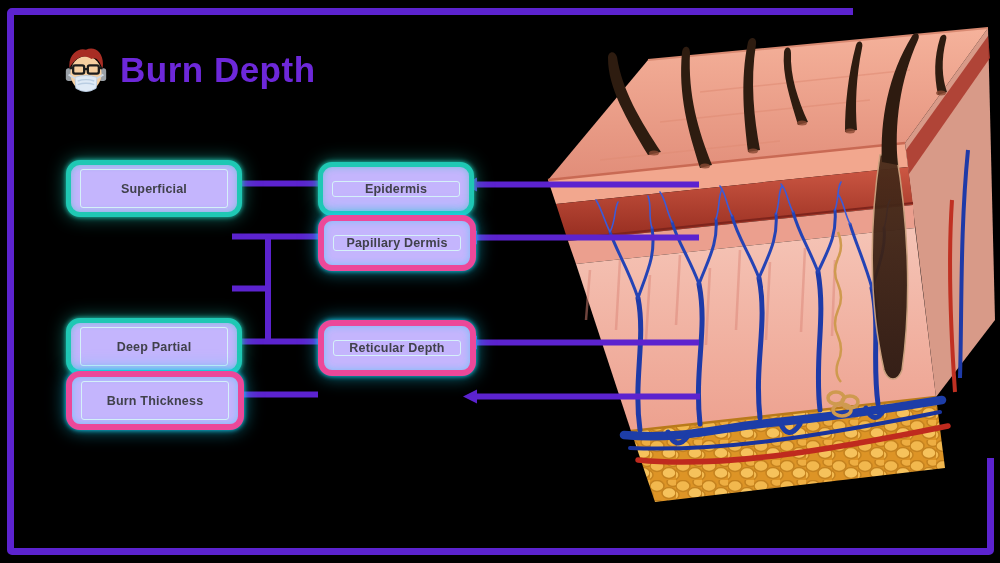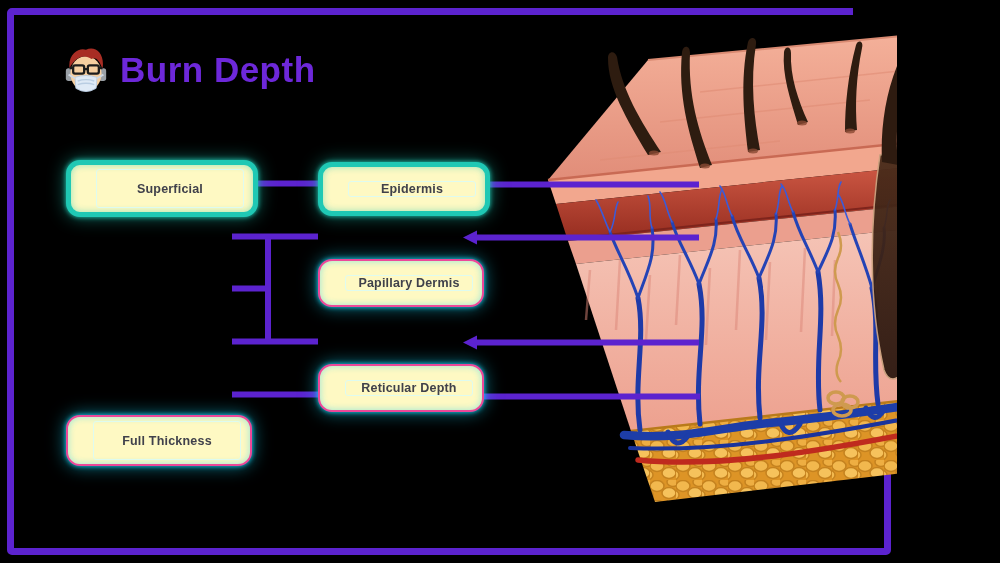--- a/index.html
+++ b/index.html
@@ -1,31 +1,31 @@
 <!DOCTYPE html>
 <html><head>
 <meta charset="utf-8">
 <style>
   html,body{margin:0;padding:0;background:#000;}
-  .slide{position:relative;width:897px;height:563px;background:#000;overflow:hidden;
+  .slide{position:relative;width:1000px;height:563px;background:#000;overflow:hidden;
          font-family:"Liberation Sans",sans-serif;}
   .frame{position:absolute;left:7px;top:8px;right:6px;bottom:8px;border:7px solid #5c23cf;
          border-radius:5px;z-index:1;}
   .skin-svg{position:absolute;left:0;top:0;width:1000px;height:563px;z-index:2;pointer-events:none;}
   .conn-svg{position:absolute;left:0;top:0;width:1000px;height:563px;z-index:3;pointer-events:none;}
   .header{position:absolute;left:64px;top:46px;display:flex;align-items:center;gap:12px;z-index:5;}
   .title{margin:0;font-size:35px;font-weight:bold;color:#6d28d9;letter-spacing:.5px;}
-  .nbox{position:absolute;z-index:4;border-radius:14px;display:flex;background:#fef9c3;padding-left:16px;}
+  .nbox{position:absolute;z-index:4;border-radius:14px;display:flex;background:#c4b5fd;}
   .nbox .inner{flex:1;display:flex;align-items:center;justify-content:center;
         border:1px solid rgba(216,252,248,.85);border-radius:3px;margin:4px 9px;
         font-weight:bold;font-size:12.5px;color:#40414b;letter-spacing:.2px;white-space:nowrap;}
   .teal{border:5px solid #1fc8b4;
         box-shadow:0 0 5px #1fc8b4,0 0 18px rgba(31,200,180,.55),inset 0 0 7px rgba(31,200,180,.45);}
-  .cyan{border:2px solid #ec4899;
-        box-shadow:0 0 5px #17d1f2,0 0 18px rgba(23,209,242,.6),inset 0 0 7px rgba(23,209,242,.45);margin-top:44px;}
+  .cyan{border:6px solid #ec4899;
+        box-shadow:0 0 5px #17d1f2,0 0 18px rgba(23,209,242,.6),inset 0 0 7px rgba(23,209,242,.45);}
   .lb{left:66px;width:166px;height:47px;}
   .lb1{top:160px}.lb2{top:213px}.lb3{top:265px}.lb4{top:318px}.lb5{top:371px}
   .mb{left:318px;width:146px;height:44px;align-items:center;}
   .mb1{top:162px}.mb2{top:215px}.mb3{top:320px}.mb4{top:374px}
 </style>
 </head>
 <body>
 
 <div class="slide">
   <div class="frame"></div>
@@ -168,22 +168,25 @@
       <path d="M12,34 Q24,30 36,34 L35,46 Q24,53 13,46 Z" fill="#dfeaf6" stroke="#b9cde2"></path>
       <path d="M15,38 Q24,35 33,38 M15,42 Q24,39 33,42" fill="none" stroke="#b9cde2" stroke-width="1.5"></path>
       <path d="M12,35 L5,31 M36,35 L43,31" stroke="#cfd8e3" stroke-width="2"></path>
     </svg>
     <h1 class="title">Burn Depth</h1>
   </div>
 
   <div class="nbox lb lb1 teal">
     <div class="inner">Superficial</div>
   </div>
+  <div class="nbox lb lb4 teal">
+    <div class="inner">Deep Partial</div>
+  </div>
   <div class="nbox lb lb5 cyan">
-    <div class="inner">Full Thickness</div>
+    <div class="inner">Burn Thickness</div>
   </div>
 
   <div class="nbox mb mb1 teal">
     <div class="inner">Epidermis</div>
   </div>
   <div class="nbox mb mb2 cyan">
     <div class="inner">Papillary Dermis</div>
   </div>
   <div class="nbox mb mb3 cyan">
     <div class="inner">Reticular Depth</div>

